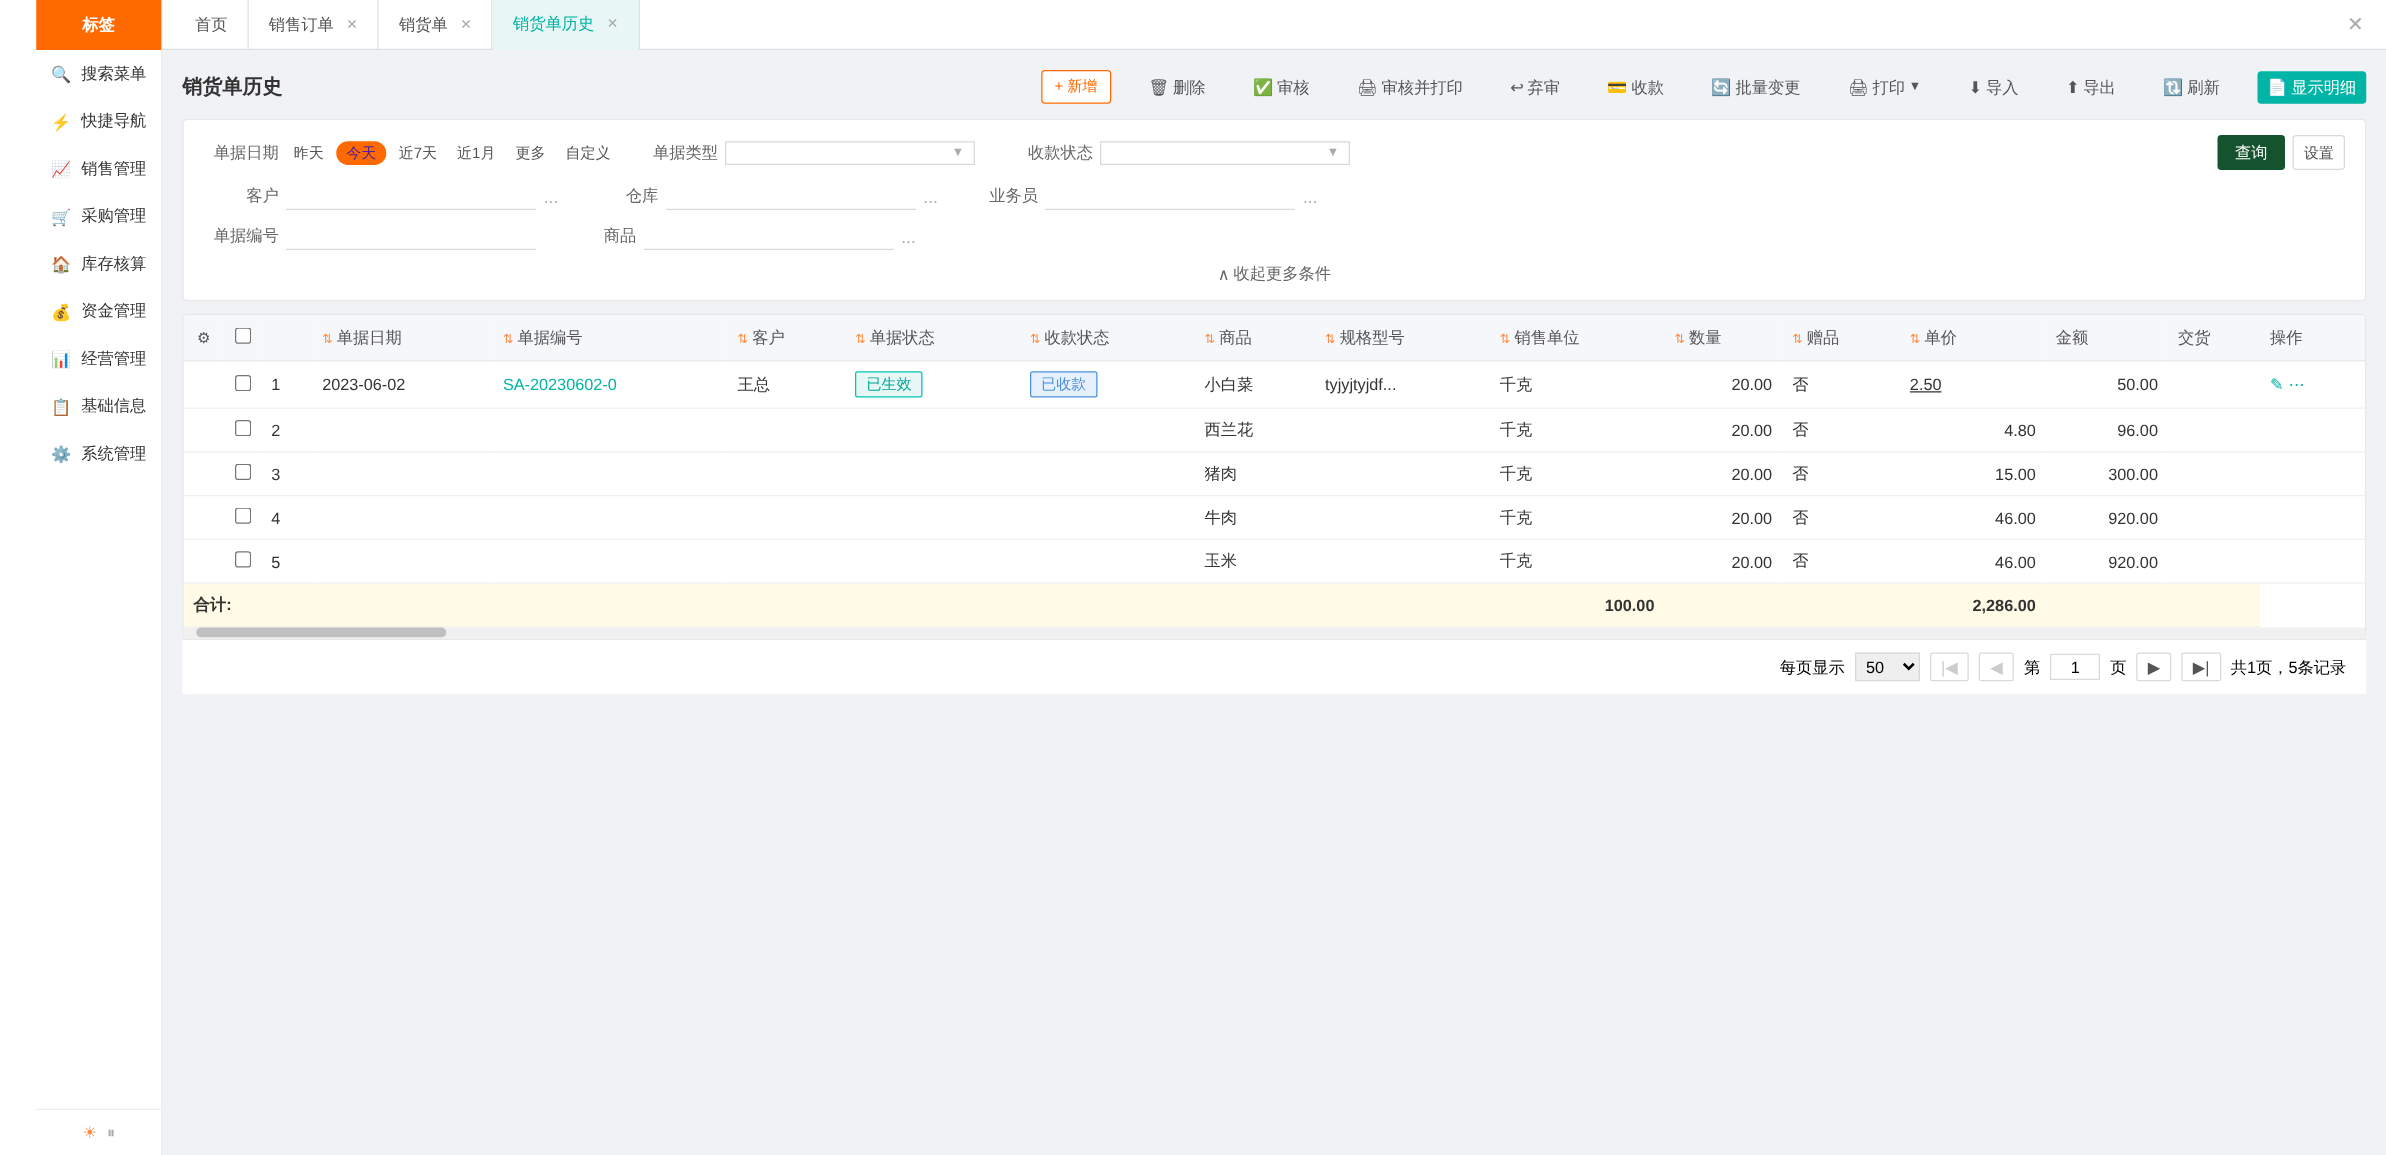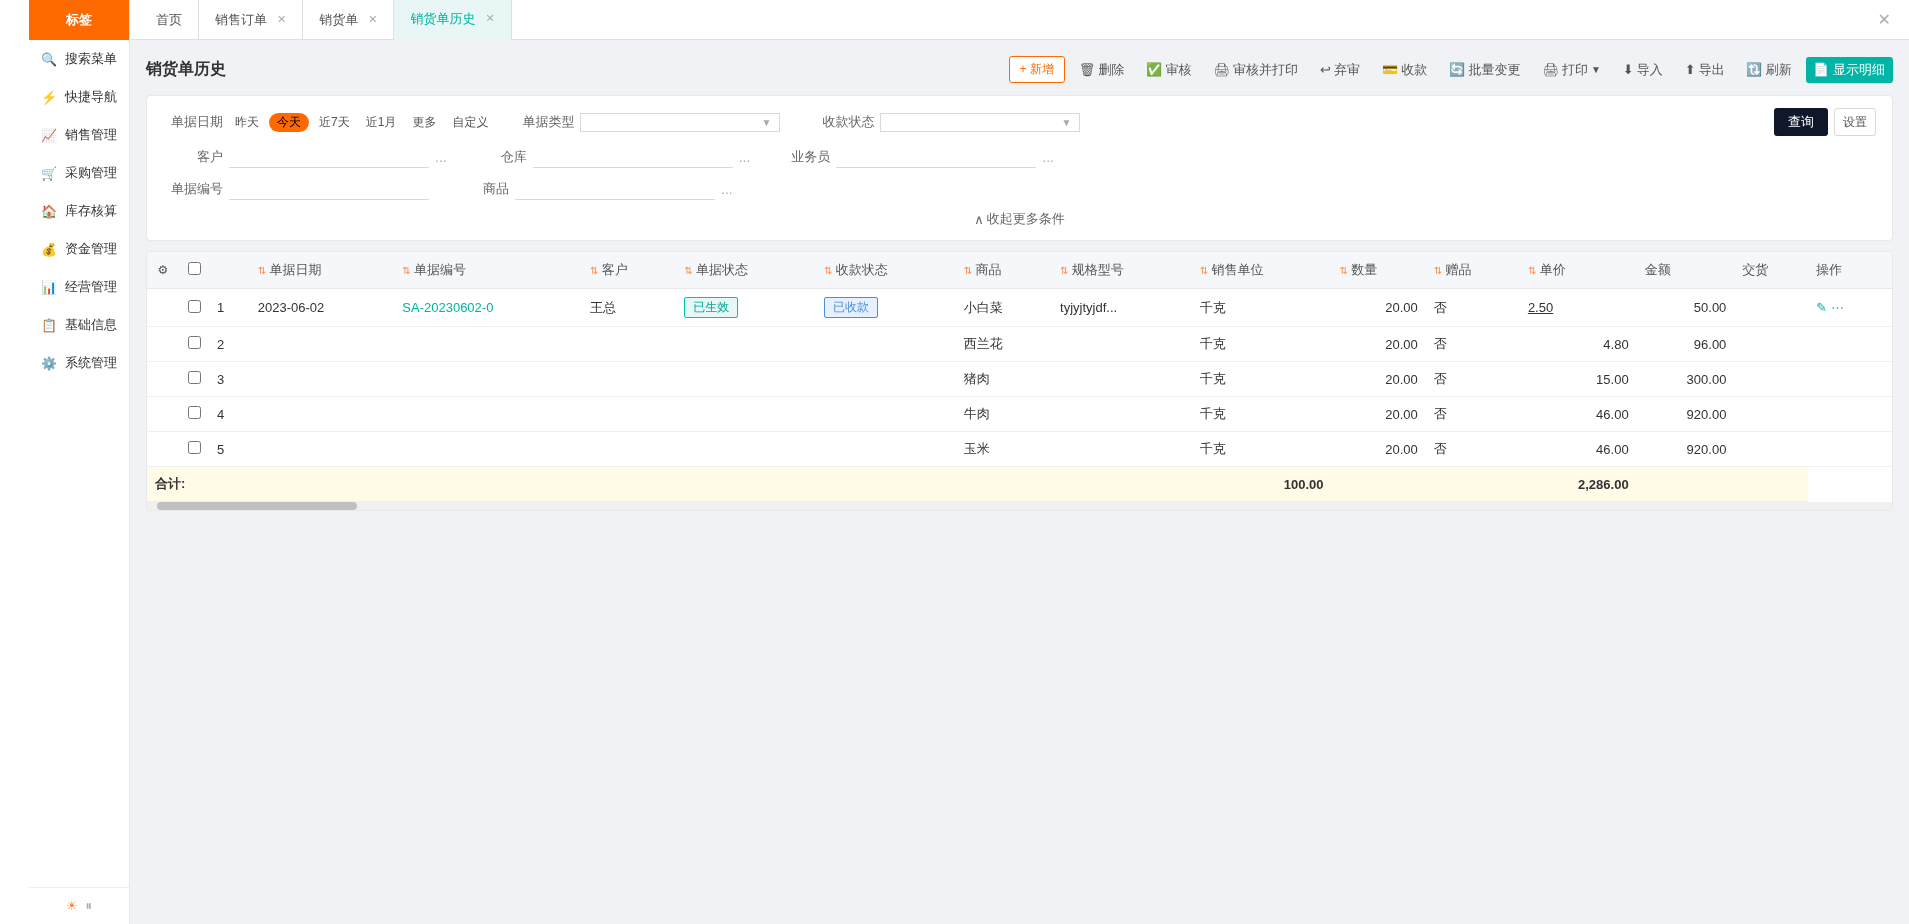--- a/index.html
+++ b/index.html
@@ -21,21 +21,21 @@
     .tab.active { background: #e8f7f5; color: #00b4a6; border-bottom: 2px solid #00b4a6; }
     .tab .close-icon { color: #aaa; font-size: 11px; margin-left: 4px; }
     .tab-close-btn { margin-left: auto; color: #aaa; cursor: pointer; font-size: 16px; padding: 0 8px; }
 
     
     .content { flex: 1; overflow: auto; padding: 16px; background: #f0f2f5; }
 
     
     .page-header { display: flex; align-items: center; justify-content: space-between; margin-bottom: 12px; }
     .page-title { font-size: 16px; font-weight: bold; color: #333; }
-    .toolbar { display: flex; align-items: center; gap: 6px; flex-wrap: wrap; }
+    .toolbar { display: flex; align-items: center; gap: 22px; flex-wrap: wrap; }
     .toolbar-btn { display: flex; align-items: center; gap: 3px; padding: 4px 8px; border: none; background: transparent; cursor: pointer; color: #555; font-size: 12px; }
     .btn-primary { background: #ff6a00; color: #fff; border: none; padding: 5px 14px; border-radius: 3px; cursor: pointer; font-size: 13px; }
     .btn-new { color: #ff6a00; border: 1px solid #ff6a00; background: #fff; padding: 4px 10px; border-radius: 3px; cursor: pointer; font-size: 12px; }
 
     
     .filter-panel { background: #fff; border-radius: 4px; padding: 12px 16px; margin-bottom: 10px; border: 1px solid #e8e8e8; }
     .filter-row { display: flex; align-items: center; gap: 20px; margin-bottom: 10px; flex-wrap: wrap; }
     .filter-item { display: flex; align-items: center; gap: 6px; min-width: 200px; }
     .filter-label { color: #666; white-space: nowrap; min-width: 60px; text-align: right; }
     .filter-input { flex: 1; border: none; border-bottom: 1px solid #d9d9d9; padding: 3px 6px; outline: none; font-size: 13px; min-width: 150px; }
@@ -196,21 +196,21 @@
       </div>
     </div>
 
     <div class="filter-panel">
 
       <div class="filter-row">
         <div class="filter-item">
           <span class="filter-label">单据日期</span>
           <div class="date-tags">
             <span class="date-tag">昨天</span>
-            <span class="date-tag active" style="background:#ff6a00;color:#000000;border-radius:10px;padding:1px 8px;">今天</span>
+            <span class="date-tag active" style="background:#ff6a00;color:#4c1d95;border-radius:10px;padding:1px 8px;">今天</span>
             <span class="date-tag">近7天</span>
             <span class="date-tag">近1月</span>
             <span class="date-tag">更多</span>
             <span class="date-tag">自定义</span>
           </div>
         </div>
         <div class="filter-item" style="min-width:280px;">
           <span class="filter-label">单据类型</span>
           <div class="filter-select-wrap" style="min-width:200px;">
             <span></span>
@@ -218,21 +218,21 @@
           </div>
         </div>
         <div class="filter-item" style="min-width:280px;">
           <span class="filter-label">收款状态</span>
           <div class="filter-select-wrap" style="min-width:200px;">
             <span></span>
             <span style="color:#aaa;font-size:10px;">▼</span>
           </div>
         </div>
         <div style="display:flex;gap:6px;margin-left:auto;">
-          <button class="btn-primary" style="background:#0f172a;">查询</button>
+          <button class="btn-primary" style="background:#14532d;">查询</button>
           <button class="toolbar-btn" style="border:1px solid #d9d9d9;border-radius:3px;">设置</button>
         </div>
       </div>
 
 
       <div class="filter-row">
         <div class="filter-item">
           <span class="filter-label">客户</span>
           <input class="filter-input" style="min-width: 200px;">
           <span class="filter-dots">...</span>
@@ -399,15 +399,31 @@
             <td colspan="2"></td>
           </tr>
         </tfoot>
       </table>
 
       <div class="scrollbar-area">
         <div class="scrollbar-thumb"></div>
       </div>
     </div>
 
+    <div class="pagination">
+      <span>每页显示</span>
+      <select style="border:1px solid #d9d9d9;padding:2px 4px;">
+        <option>50</option>
+        <option>20</option>
+        <option>100</option>
+      </select>
+      <button class="page-btn" disabled="">|◀</button>
+      <button class="page-btn" disabled="">◀</button>
+      <span>第</span>
+      <input class="page-input" value="1" style="">
+      <span>页</span>
+      <button class="page-btn">▶</button>
+      <button class="page-btn">▶|</button>
+      <span>共1页，5条记录</span>
+    </div>
 
   </div>
 </div>
 
 </body></html>

